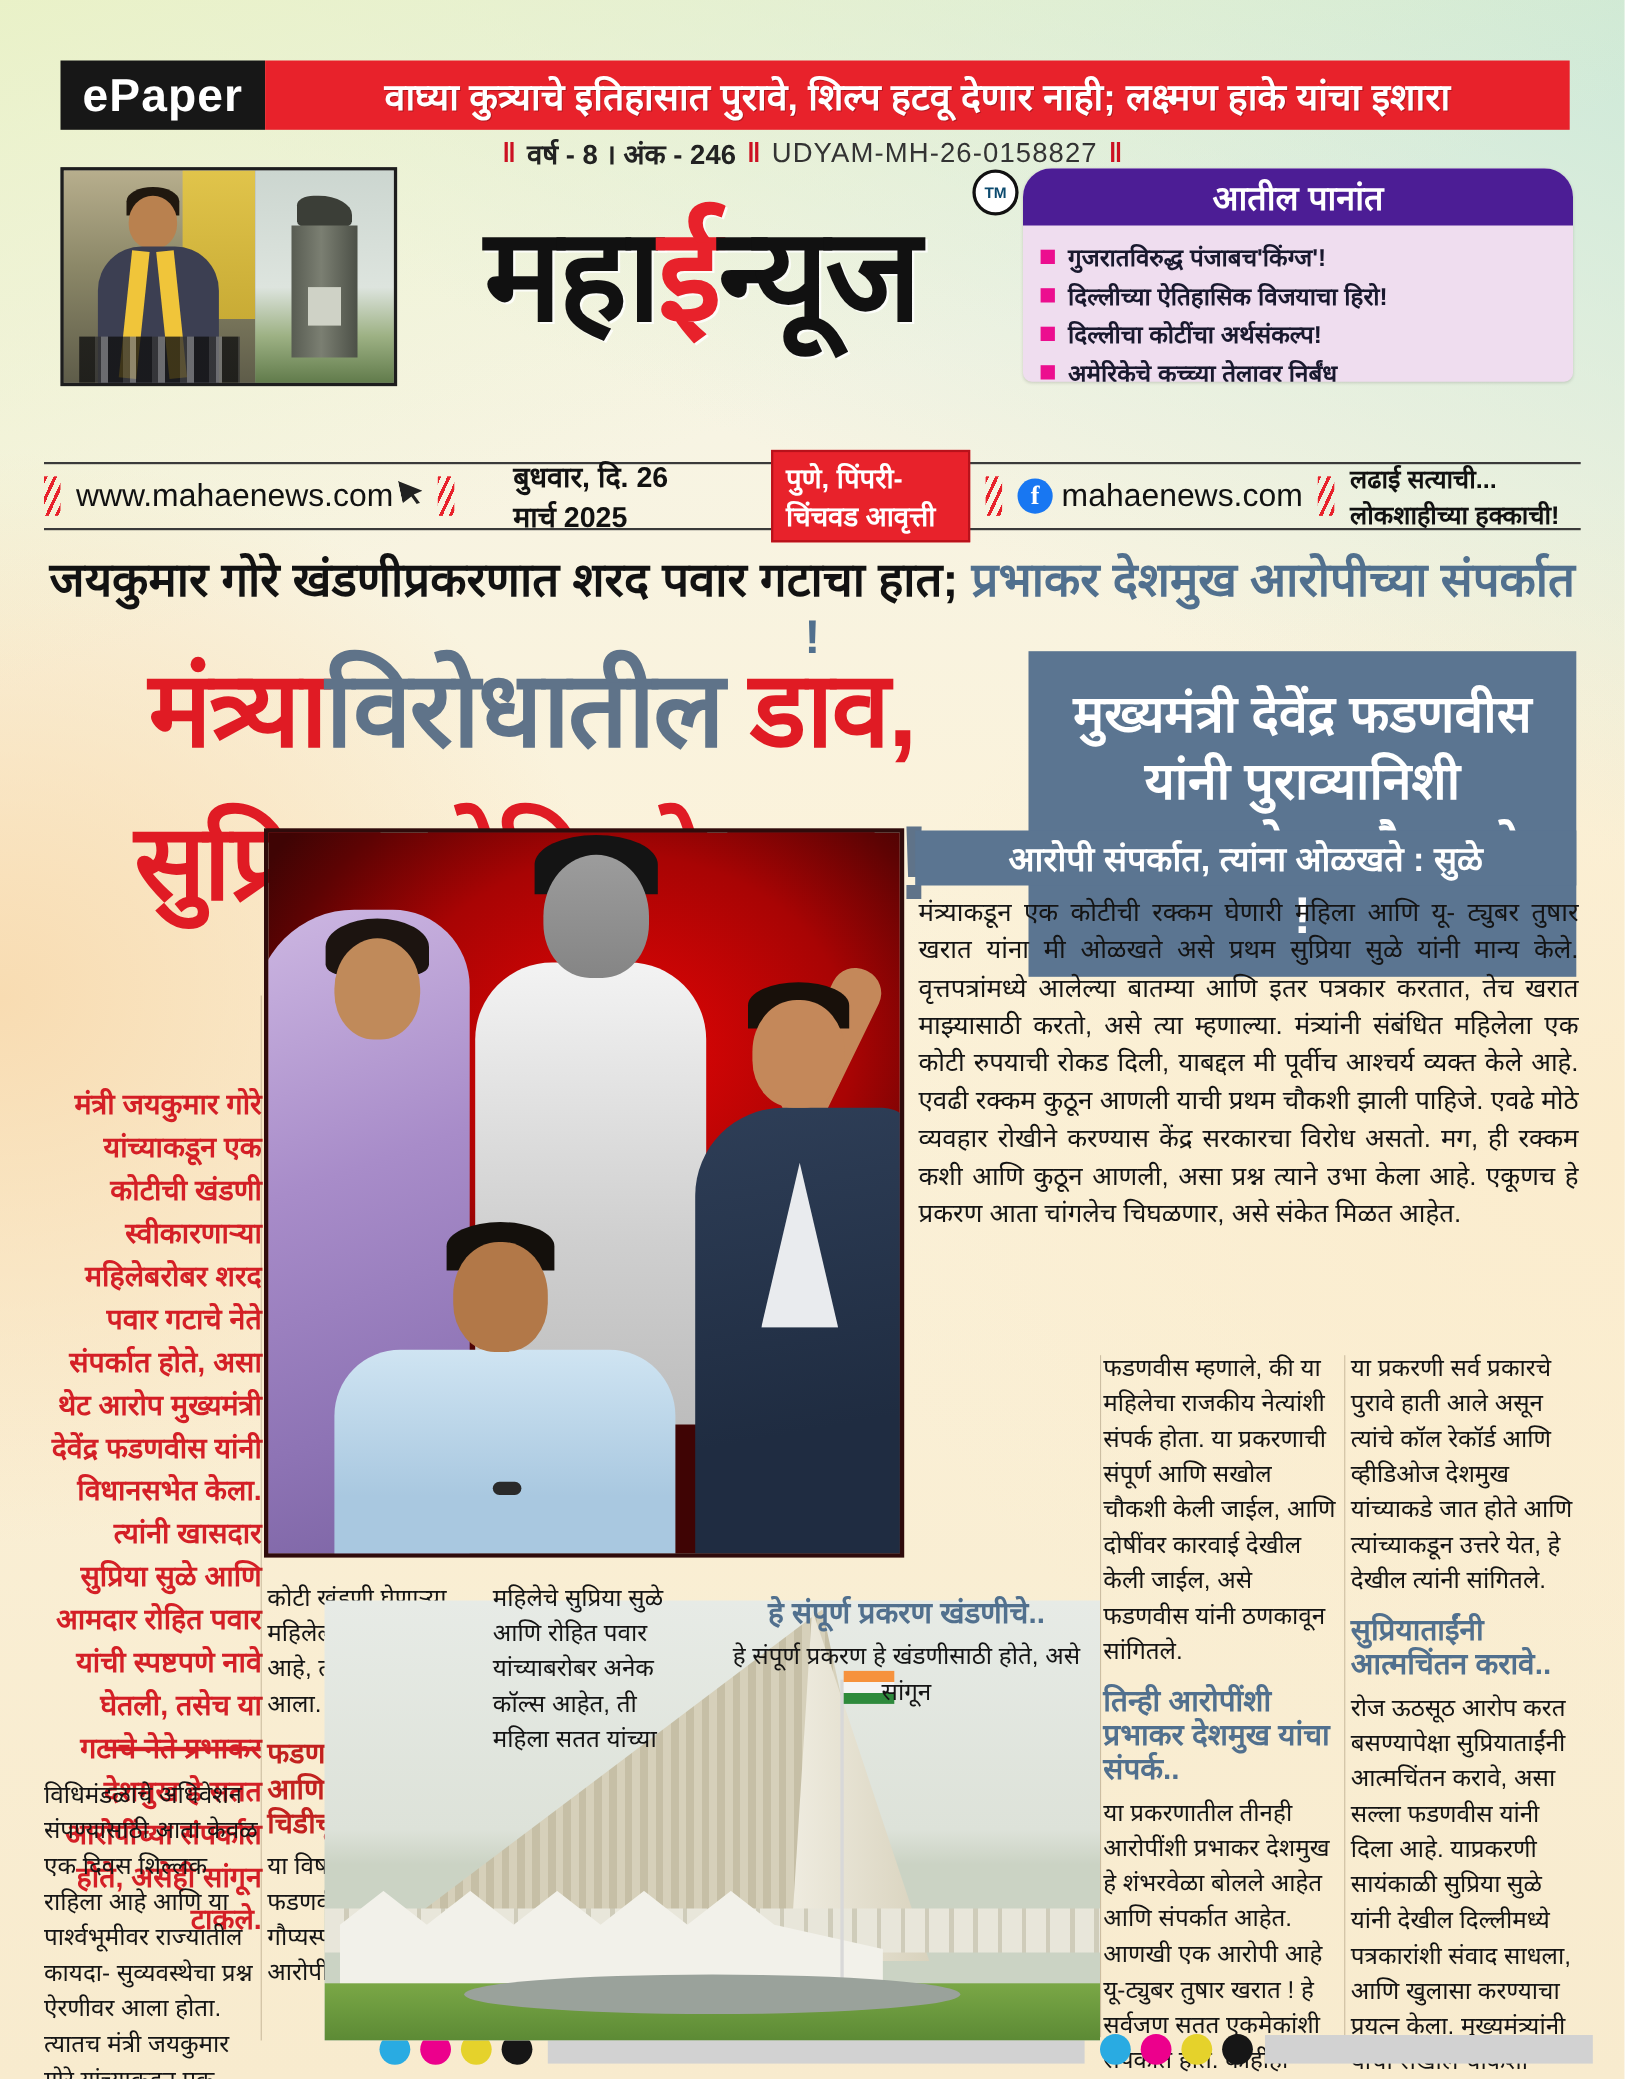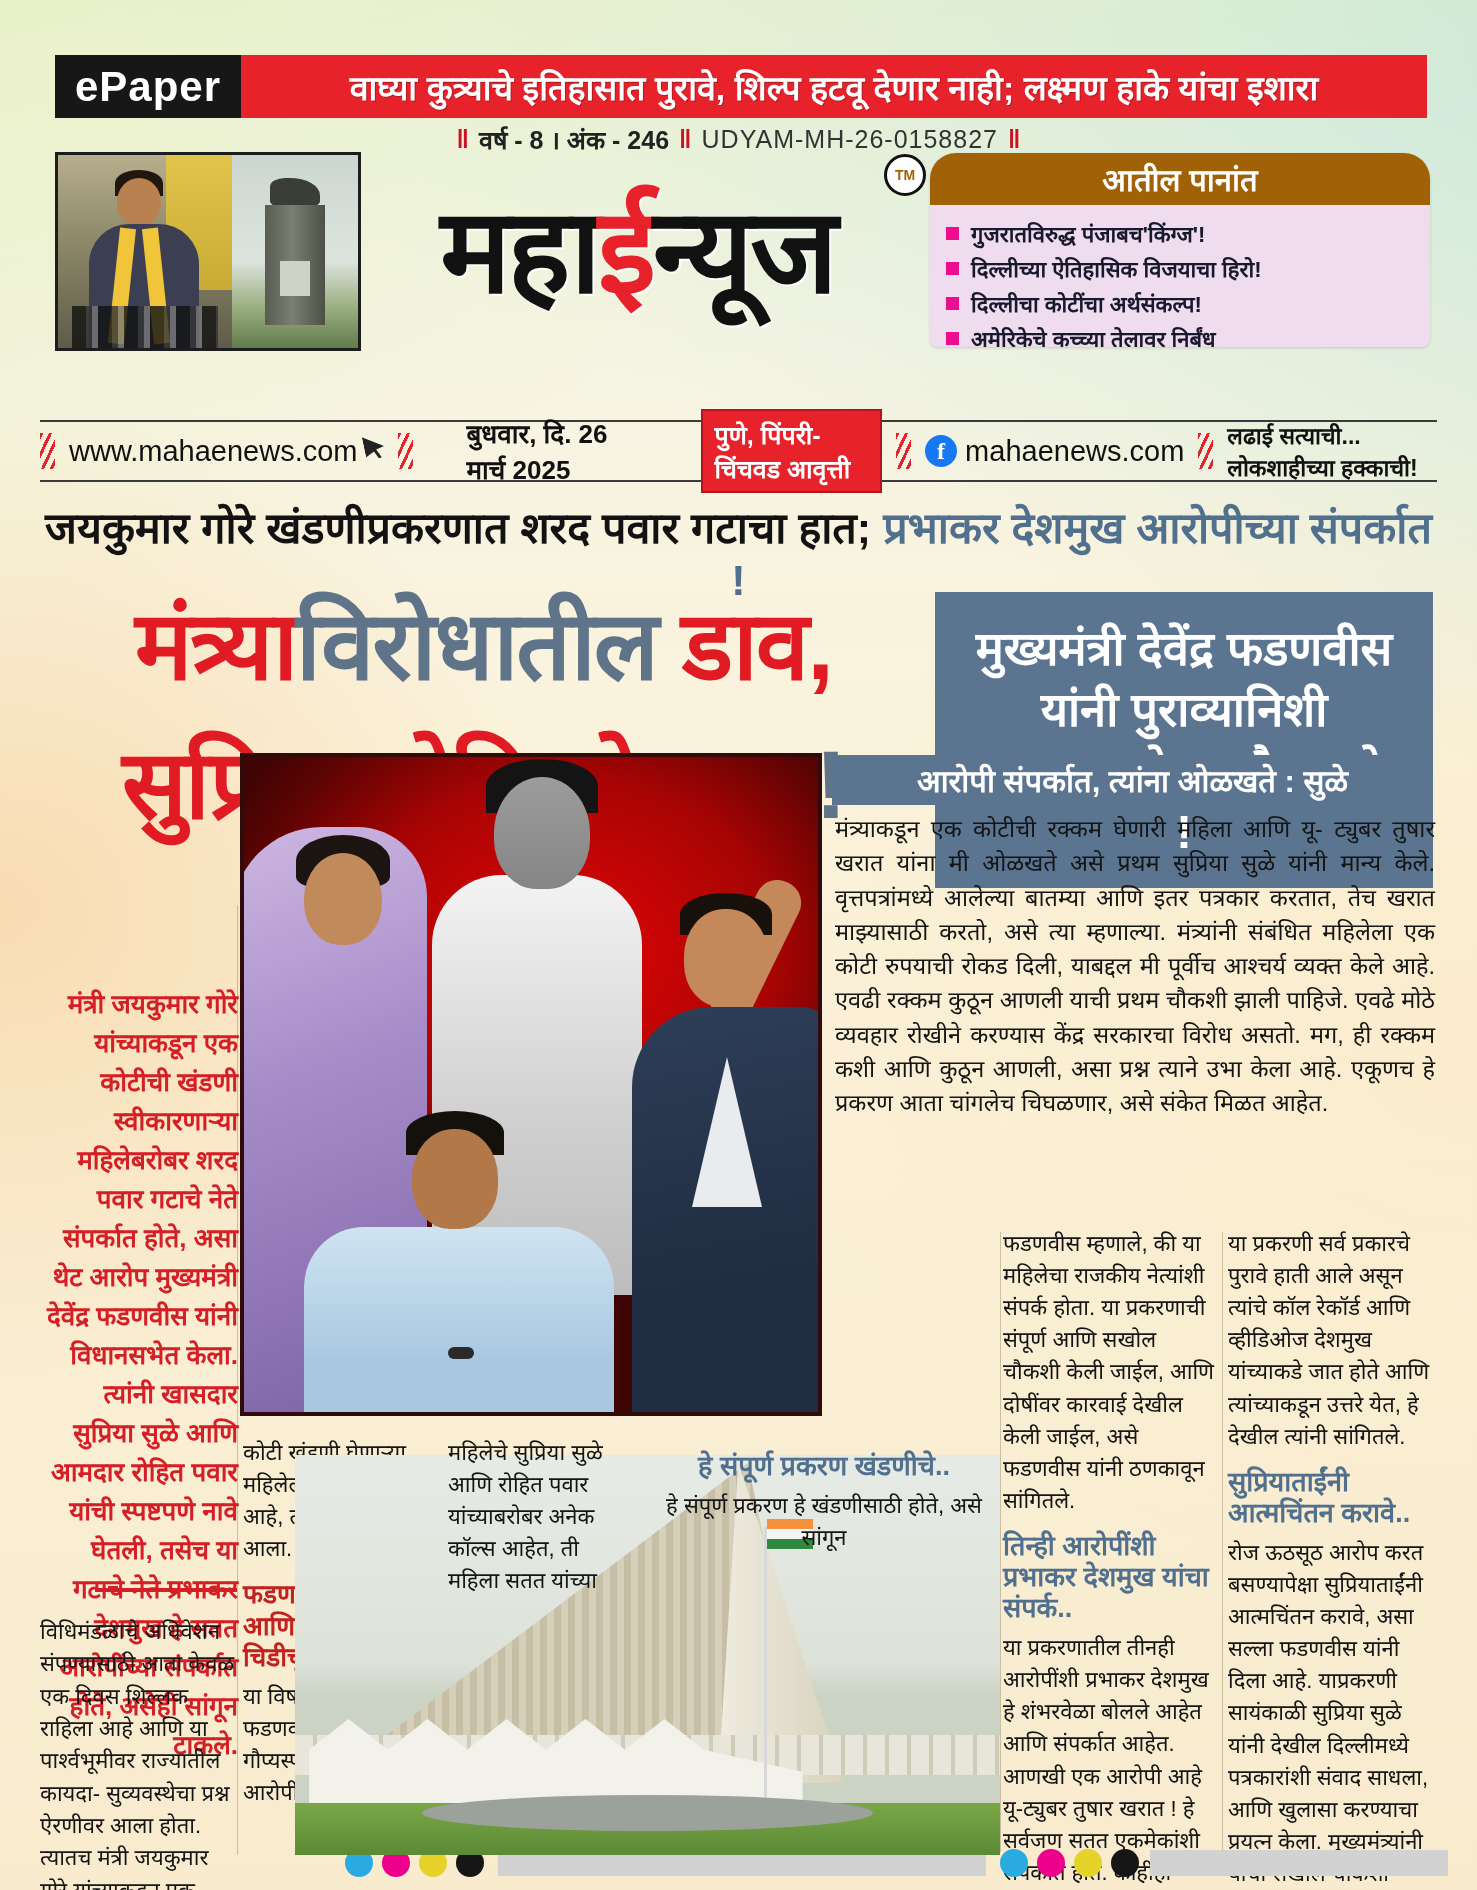--- a/index.html
+++ b/index.html
@@ -48,26 +48,26 @@
              background:linear-gradient(90deg,#585c52,#7b7f72 45%,#4c5047); }
   .hp-plaque { position:absolute; left:38%; top:55%; width:24%; height:18%; background:#cfd2c6; }
   .hp-dog { position:absolute; left:30%; top:12%; width:40%; height:15%; border-radius:30% 60% 20% 20%; background:#3b3e37; }
 
   
   .masthead { top:148px; left:365px; width:545px; height:205px; display:flex; align-items:center; justify-content:center; }
   .masthead-text { font-size:118px; font-weight:900; color:#111; letter-spacing:-3px; line-height:1;
                    text-shadow:2px 2px 0 rgba(255,255,255,.8); white-space:nowrap; }
   .masthead-text .red { color:#e8222b; }
   .tm { position:absolute; right:-16px; top:6px; width:36px; height:36px; border:3px solid #111; border-radius:50%;
-        background:#fff; color:#a16207; font-size:14px; font-weight:bold; display:flex; align-items:center; justify-content:center; }
+        background:#fff; color:#0c4a6e; font-size:14px; font-weight:bold; display:flex; align-items:center; justify-content:center; }
 
   
   .inside { top:153px; left:930px; width:500px; height:194px; border-radius:26px 26px 8px 8px; overflow:hidden;
             background:#efddef; box-shadow:0 1px 3px rgba(0,0,0,.15); }
-  .inside-head { height:52px; background:#a16207; color:#fff; font-size:31px; font-weight:bold;
+  .inside-head { height:52px; background:#4c1d95; color:#fff; font-size:31px; font-weight:bold;
             display:flex; align-items:center; justify-content:center; }
   .inside-body { padding:8px 16px 6px 16px; }
   .inside-item { display:flex; align-items:center; gap:12px; margin:5px 0; font-size:22px; font-weight:bold; color:#19192e; }
   .inside-item .sq { width:13px; height:13px; background:#ec0e8f; flex:0 0 auto; }
 
   
   .hrule { left:40px; width:1397px; height:2px; background:#3a3a3a; }
 
   
   .infobar { top:426px; left:40px; width:1397px; height:50px; display:flex; align-items:center; gap:14px; }

